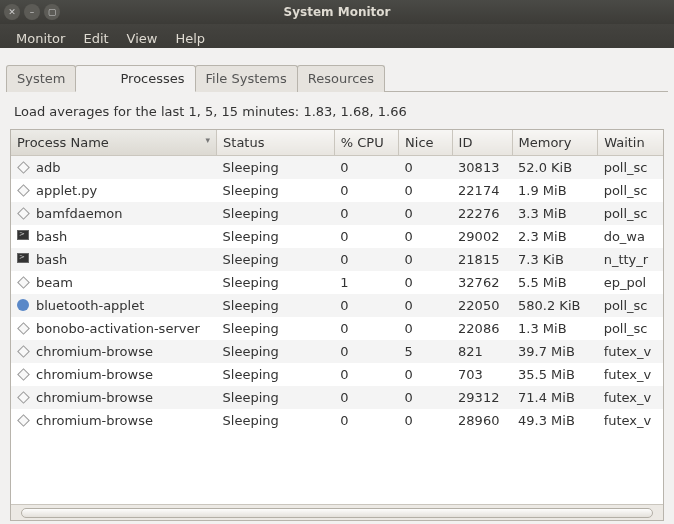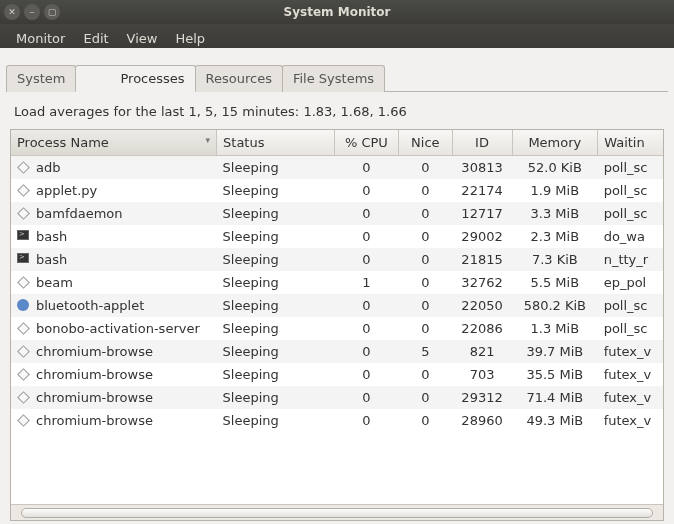--- a/index.html
+++ b/index.html
@@ -28,21 +28,21 @@
 thead th .sort-arrow { float: right; font-size: 9px; color: #777; }
 tbody td { padding: 4px 6px; border-bottom: 0; color: #333; font-size: 13px; white-space: nowrap; overflow: hidden; }
 tbody tr:nth-child(odd) { background: #f4f4f4; }
 tbody tr:nth-child(even) { background: #fff; }
 .proc-cell { display: flex; align-items: center; gap: 5px; }
 .proc-icon { width: 14px; height: 14px; display: inline-block; }
 .icon-diamond { border: 1px solid #999; transform: rotate(45deg); width: 9px; height: 9px; background: #f8f8f8; margin: 2px; }
 .icon-term { border: 1px solid #666; width: 12px; height: 10px; background: #333; position: relative; }
 .icon-term::after { content: ">"; color: #ccc; font-size: 7px; position: absolute; left: 1px; top: -1px; }
 .icon-bt { width: 12px; height: 12px; border-radius: 6px; background: #5a88c8; position: relative; }
-.num { text-align: center; }
+.num { text-align: left; }
 
 .hscroll { height: 16px; background: #ece9e4; border-top: 1px solid #cac6be; position: absolute; bottom: 0; left: 0; right: 0; display: flex; align-items: center; padding: 0 10px; }
 .hscroll .thumb { height: 10px; background: linear-gradient(#fdfdfc,#e4e1db); border: 1px solid #b3afa6; border-radius: 6px; flex: 1; }
 
 .footer { display: flex; justify-content: flex-end; padding: 12px 10px; }
 .btn { background: linear-gradient(#fdfcfb, #e6e3dd); border: 1px solid #b3afa6; border-radius: 4px; padding: 6px 14px; cursor: pointer; font-size: 13px; color: #333; }
 .statusbar { height: 16px; border-top: 1px solid #cac6be; background: #eceae4; }
 
 .col-name { width: 192px; }
 .col-status { width: 110px; }
@@ -66,22 +66,22 @@
   <div class="menu">Monitor</div>
   <div class="menu">Edit</div>
   <div class="menu">View</div>
   <div class="menu">Help</div>
 </div>
 
 <div class="content">
   <div class="tabs">
     <div class="tab">System</div>
     <div class="tab active">Processes</div>
+    <div class="tab">File Systems</div>
     <div class="tab">Resources</div>
-    <div class="tab">File Systems</div>
   </div>
 
   <div class="loadavg">Load averages for the last 1, 5, 15 minutes: 1.83, 1.68, 1.66</div>
 
   <div class="table-wrap">
     <div class="table-scroll">
       <table>
         <thead>
             <tr id="header-row">
               <th class="col-name active">Process Name<span class="sort-arrow">▾</span></th>
@@ -131,21 +131,21 @@
                 <div class="proc-cell">
                   <span class="proc-icon">
                     <div class="icon-diamond"></div>
                   </span>
                   <span>bamfdaemon</span>
                 </div>
               </td>
               <td class="col-status">Sleeping</td>
               <td class="col-cpu num">0</td>
               <td class="col-nice num">0</td>
-              <td class="col-id num">12717</td>
+              <td class="col-id num">22276</td>
               <td class="col-mem num">3.3 MiB</td>
               <td class="col-wait">poll_sc</td>
             </tr>
             <tr>
               <td class="col-name">
                 <div class="proc-cell">
                   <span class="proc-icon">
                     <div class="icon-term"></div>
                   </span>
                   <span>bash</span>

